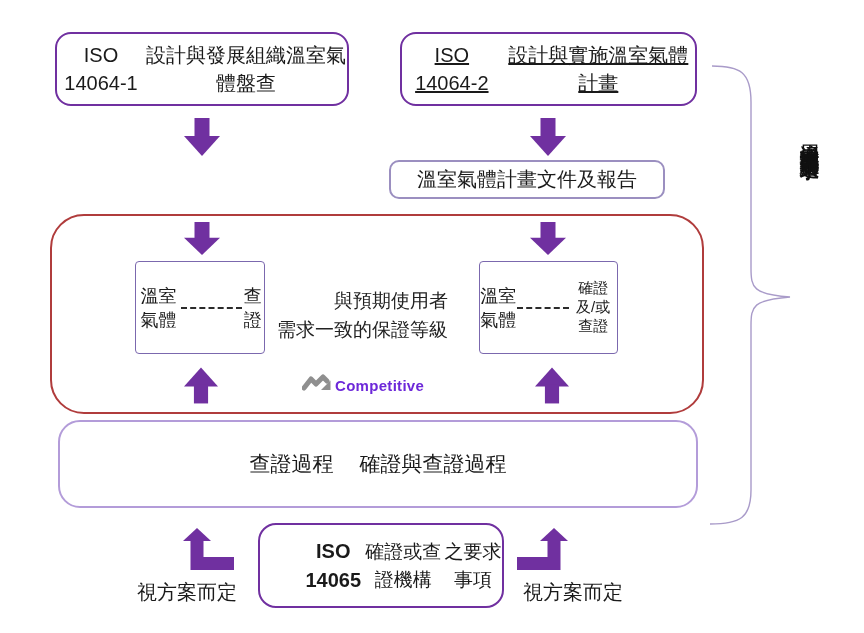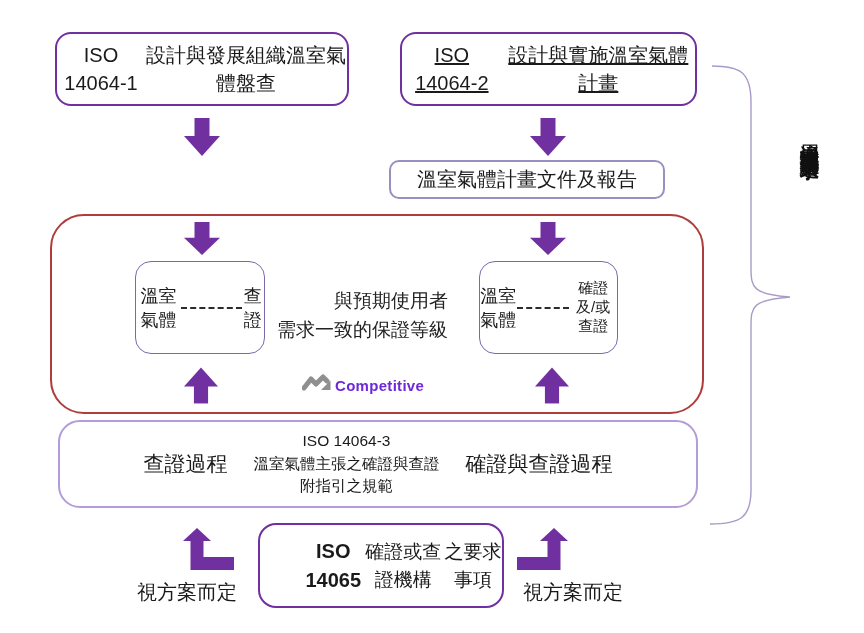--- a/index.html
+++ b/index.html
@@ -10,21 +10,21 @@
   .abs{position:absolute;}
   .box{display:flex;flex-direction:row;align-items:center;justify-content:center;
        text-align:center;background:#ffffff;box-sizing:border-box;}
   
   .iso-top{border:2.5px solid #7030a0;border-radius:16px;font-size:20px;line-height:1.4;}
   
   .doc-box{border:2px solid #9b8fc0;border-radius:10px;font-size:20px;}
   
   .red-rect{border:2px solid #b03c3c;border-radius:34px;background:transparent;}
   
-  .inner-box{border:1.6px solid #7b68ae;border-radius:16px;font-size:18px;}
+  .inner-box{border:1.6px solid #7b68ae;border-radius:4px;font-size:18px;}
   .dash-div{border-top:2px dashed #2b2b2b;width:76%;margin:7px 0;}
   
   .proc-box{border:2px solid #b39cd9;border-radius:22px;flex-direction:row;gap:26px;}
   .proc-big{font-size:21px;white-space:nowrap;text-align:right;}
   .proc-center{font-size:15.5px;line-height:1.45;text-align:center;}
   
   .iso65{border:2.5px solid #7030a0;border-radius:18px;font-size:19px;line-height:1.45;padding-left:44px;}
   .iso65 .t{font-weight:bold;font-size:20px;}
   .note{font-size:19px;line-height:1.55;color:#222;text-align:right;}
   .dep-label{font-size:20px;text-align:center;}
@@ -99,25 +99,20 @@
     <polygon points="0,20 36,20 18,0" fill="#7030a0"></polygon>
     <rect x="10.5" y="18" width="15" height="20" fill="#7030a0"></rect>
   </svg>
   <svg class="abs" style="left:535px;top:366px;" width="34" height="39" viewBox="0 0 36 38">
     <polygon points="0,20 36,20 18,0" fill="#7030a0"></polygon>
     <rect x="10.5" y="18" width="15" height="20" fill="#7030a0"></rect>
   </svg>
 
   <div class="abs box proc-box" style="left:58px;top:420px;width:640px;height:88px;">
     <div class="proc-big">查證過程</div>
-    <div class="proc-center">
-      <div>ISO 14064-3</div>
-      <div>溫室氣體主張之確證與查證</div>
-      <div>附指引之規範</div>
-    </div>
     <div class="proc-big">確證與查證過程</div>
   </div>
 
   <div class="abs box iso65" style="left:258px;top:523px;width:246px;height:85px;">
     <div class="t">ISO 14065</div>
     <div>確證或查證機構</div>
     <div>之要求事項</div>
   </div>
 
   <svg class="abs" style="left:176px;top:528px;" width="58" height="44" viewBox="0 0 58 44">

